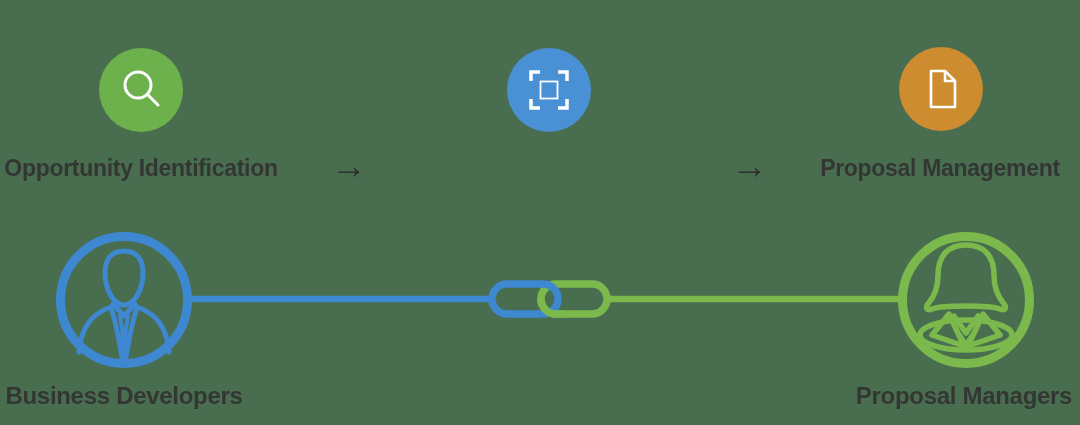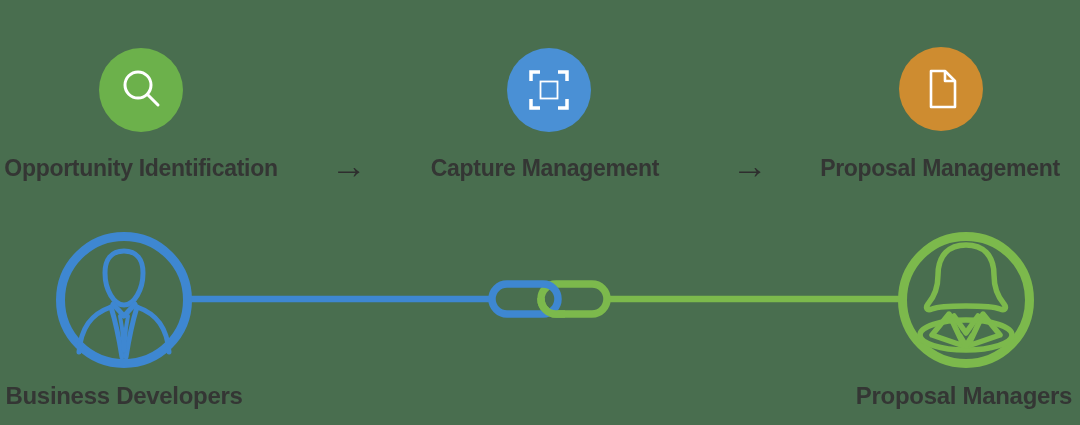--- a/index.html
+++ b/index.html
@@ -77,21 +77,20 @@
   </div>
 
   <div class="step-circle c-orange" style="left:899px;top:47px">
     <svg width="48" height="48" viewBox="0 0 48 48" fill="none" stroke="#FFFFFF" stroke-linejoin="round" xmlns="http://www.w3.org/2000/svg">
       <path d="M14 6 H28 L38 16 V42 H14 Z" stroke-width="2.6"></path>
       <path d="M28 6 V16 H38" stroke-width="2.6"></path>
     </svg>
   </div>
 
   <div class="step-label" style="left:-19px">Opportunity Identification</div>
-  <div class="step-label" style="left:385px">Capture Management</div>
   <div class="step-label" style="left:780px">Proposal Management</div>
 
   <div class="flow-arrow" style="left:319px">→</div>
   <div class="flow-arrow" style="left:720px">→</div>
 
   <svg class="actor-svg left" viewBox="0 0 150 150" fill="none" xmlns="http://www.w3.org/2000/svg">
     <circle cx="75" cy="75" r="63.5" stroke="#3E87D1" stroke-width="9"></circle>
     <g stroke="#3E87D1" stroke-width="5" stroke-linecap="round" stroke-linejoin="round">
       <path d="M75 26 C62 26 56 35 56 48 C56 65 65 80 75 80 C85 80 94 65 94 48 C94 35 88 26 75 26 Z"></path>
       <path d="M30 127 C32 103 42 89 62 82"></path>

